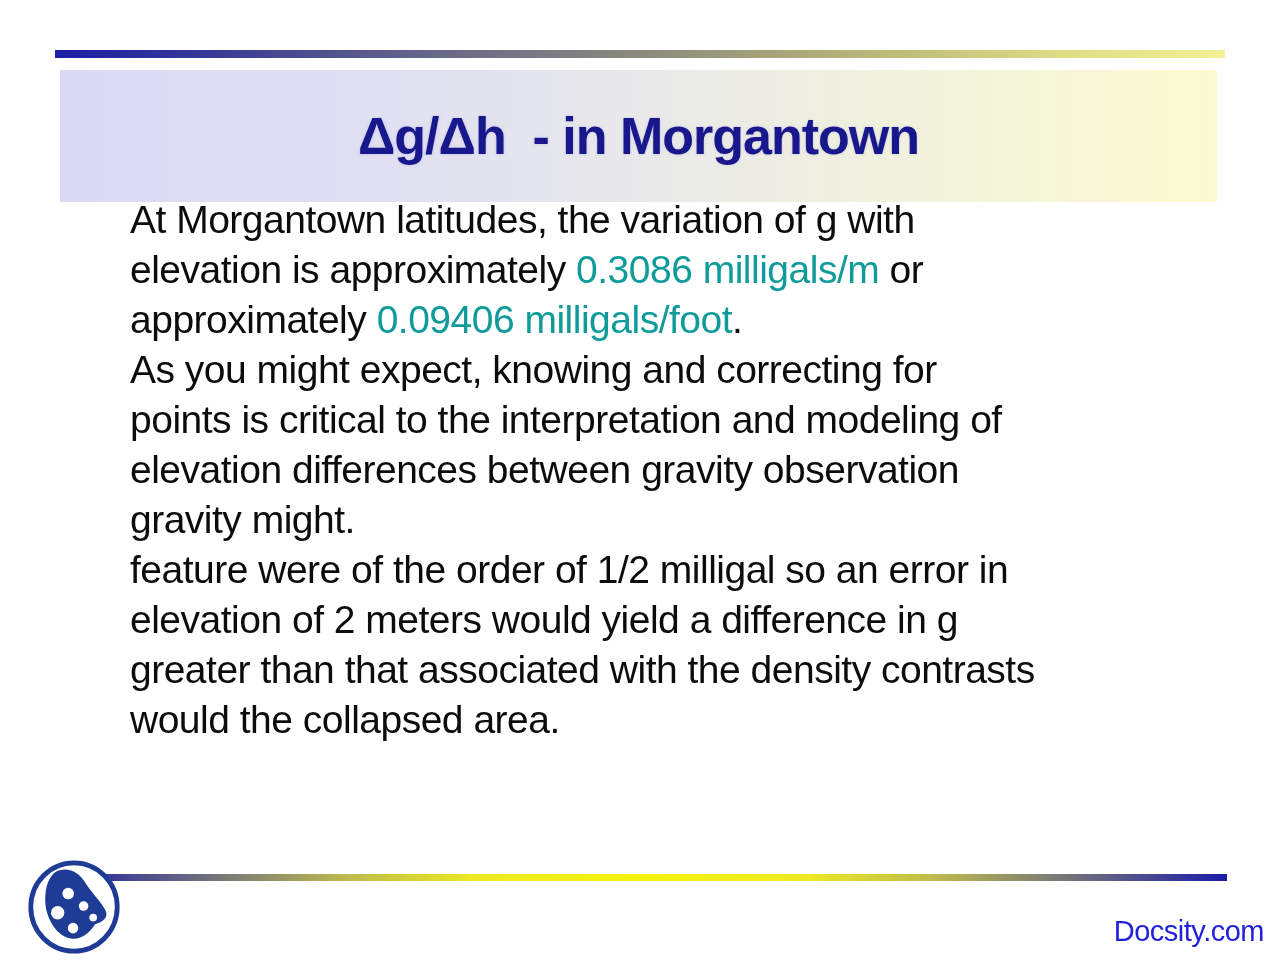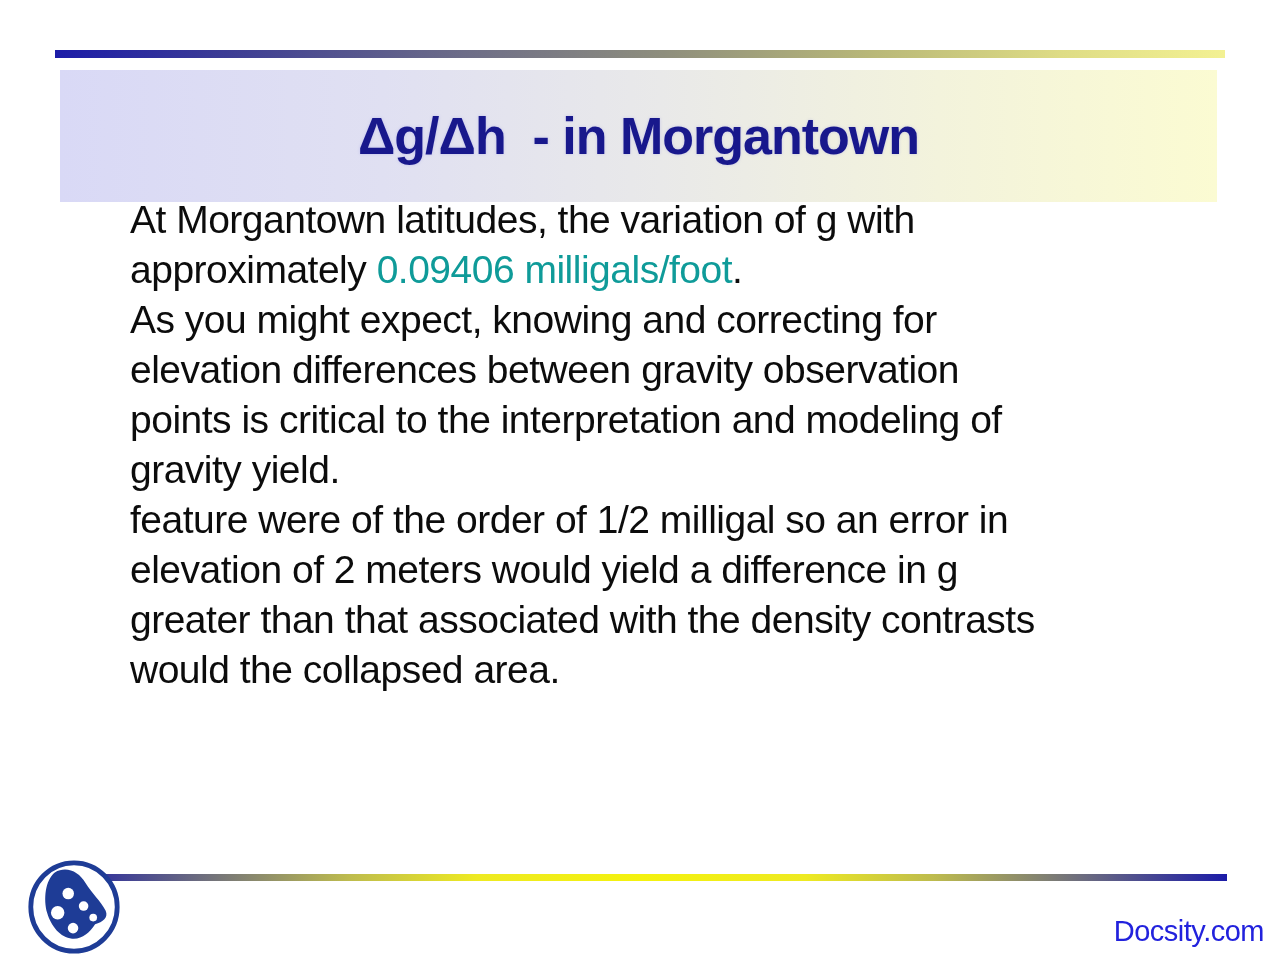--- a/index.html
+++ b/index.html
@@ -74,27 +74,28 @@
 
   <div class="top-bar"></div>
 
   <div class="title-banner">
     <h1>Δg/Δh  - in Morgantown</h1>
   </div>
 
   <div class="body-text">
       <div class="para">
         <div class="line"><span>At Morgantown latitudes, the variation of g with</span></div>
+        <div class="line"><span>elevation is approximately </span><span class="teal">0.3086 milligals/m</span><span> or</span></div>
         <div class="line"><span>approximately </span><span class="teal">0.09406 milligals/foot</span><span>.</span></div>
       </div>
       <div class="para">
         <div class="line"><span>As you might expect, knowing and correcting for</span></div>
+        <div class="line"><span>points is critical to the interpretation and modeling of</span></div>
         <div class="line"><span>elevation differences between gravity observation</span></div>
-        <div class="line"><span>points is critical to the interpretation and modeling of</span></div>
-        <div class="line"><span>gravity yield.</span></div>
+        <div class="line"><span>gravity might.</span></div>
       </div>
       <div class="para">
         <div class="line"><span>feature were of the order of 1/2 milligal so an error in</span></div>
         <div class="line"><span>elevation of 2 meters would yield a difference in g</span></div>
         <div class="line"><span>greater than that associated with the density contrasts</span></div>
         <div class="line"><span>would the collapsed area.</span></div>
       </div>
     </div>
 
   <div class="bottom-bar"></div>

